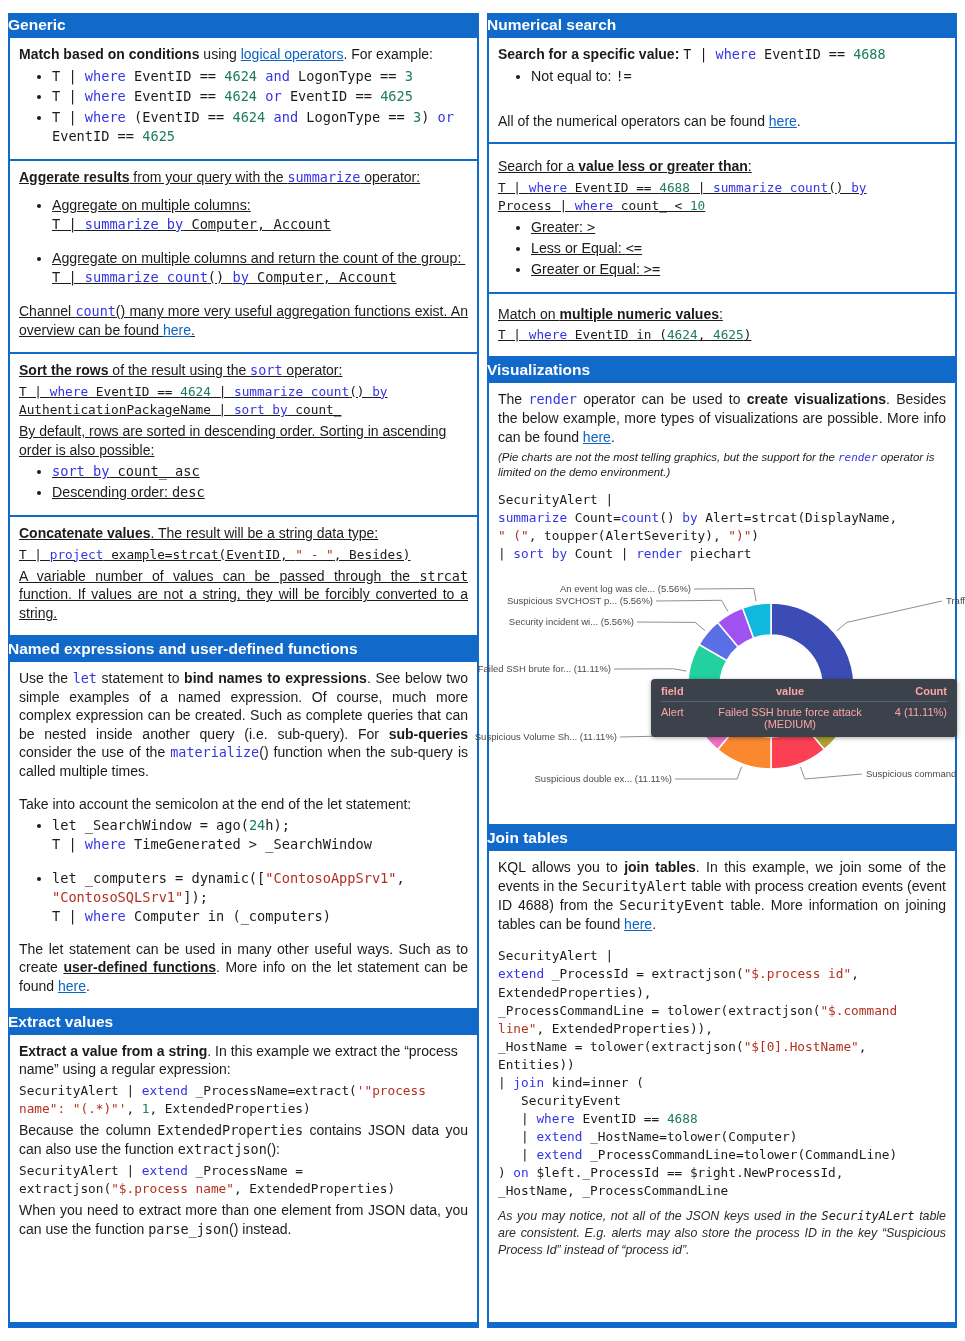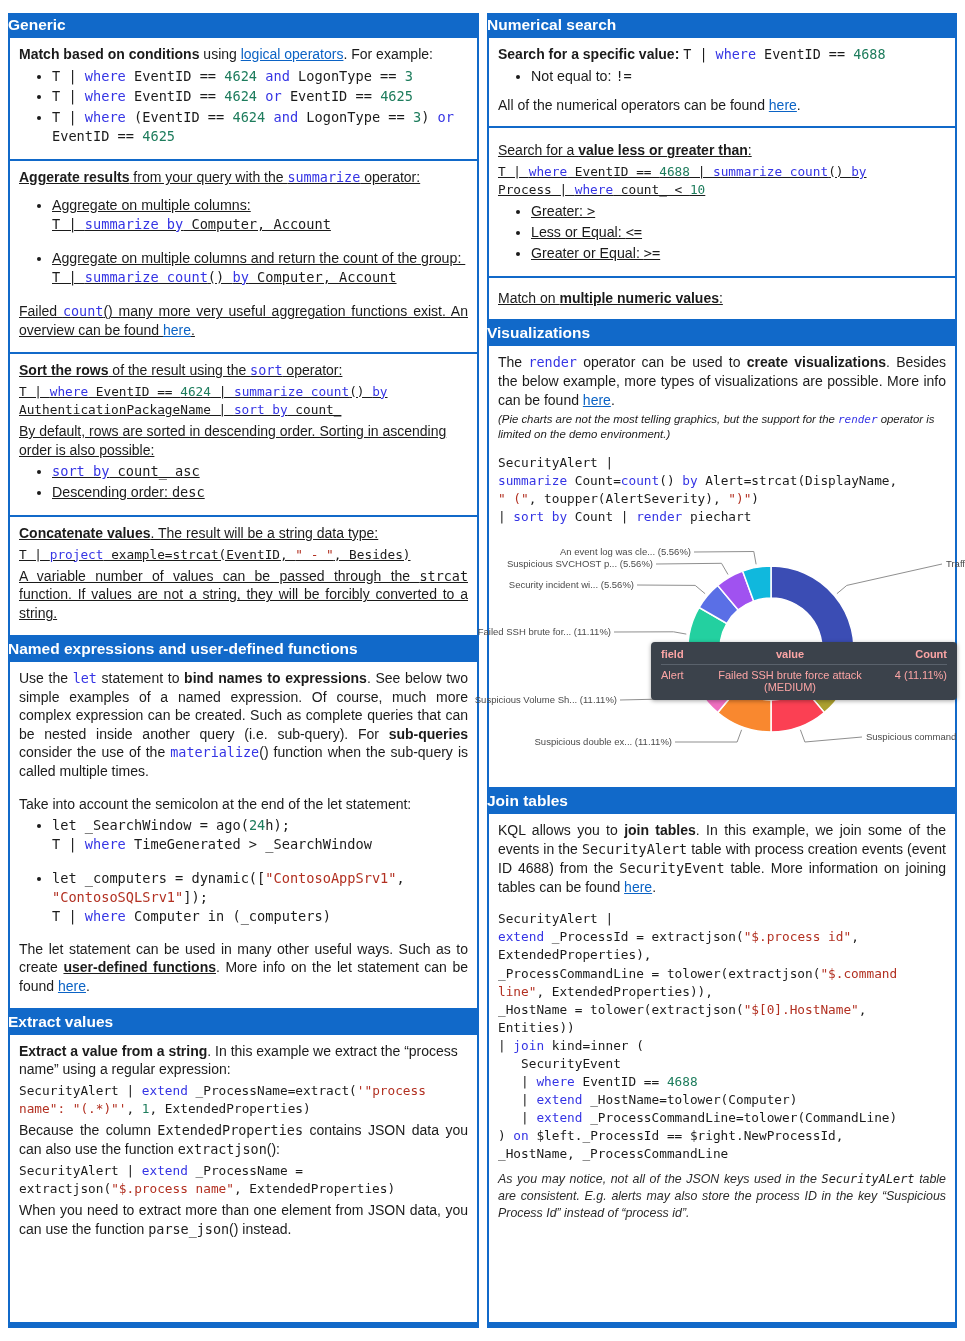--- a/index.html
+++ b/index.html
@@ -68,21 +68,21 @@
 EventID == </span><span class="tk-num">4625</span></li>
         </ul>
       </div>
       <div class="sub">
         <p class="p sp2"><span class="tk-b">Aggerate results</span><span> from your query with the </span><span class="tk-kw">summarize</span><span> operator:</span></p>
         <ul class="gapped">
           <li><span>Aggregate on multiple columns:
 </span><span class="tk-code">T | </span><span class="tk-kw">summarize by</span><span class="tk-code"> Computer, Account</span></li>
           <li><span>Aggregate on multiple columns and return the count of the group: </span><span class="tk-code">T | </span><span class="tk-kw">summarize count</span><span class="tk-code">() </span><span class="tk-kw">by</span><span class="tk-code"> Computer, Account</span></li>
         </ul>
-        <p class="p just" style="margin-top:16px"><span>Failed </span><span class="tk-kw">count</span><span>() many more very useful aggregation functions exist. An overview can be found </span><span class="tk-link">here</span><span>.</span></p>
+        <p class="p just" style="margin-top:16px"><span>Channel </span><span class="tk-kw">count</span><span>() many more very useful aggregation functions exist. An overview can be found </span><span class="tk-link">here</span><span>.</span></p>
       </div>
       <div class="sub">
         <p class="p"><span class="tk-b">Sort the rows</span><span> of the result using the </span><span class="tk-kw">sort</span><span> operator:</span></p>
         <div class="code sp"><span class="tk-code">T | </span><span class="tk-kw">where</span><span class="tk-code"> EventID == </span><span class="tk-num">4624</span><span class="tk-code"> | </span><span class="tk-kw">summarize count</span><span class="tk-code">() </span><span class="tk-kw">by</span><span class="tk-code">
 AuthenticationPackageName | </span><span class="tk-kw">sort by</span><span class="tk-code"> count_</span></div>
         <p class="p"><span>By default, rows are sorted in descending order. Sorting in ascending order is also possible:</span></p>
         <ul>
           <li><span class="tk-kw">sort by</span><span class="tk-code"> count_ asc</span></li>
           <li><span>Descending order: </span><span class="tk-code">desc</span></li>
         </ul>
@@ -125,34 +125,35 @@
   </div>
 
   <div class="col" id="col-right">
     <div class="hdr">Numerical search</div>
     <div class="panel">
       <div class="sub">
         <p class="p"><span class="tk-b">Search for a specific value:</span><span> </span><span class="tk-code">T | </span><span class="tk-kw">where</span><span class="tk-code"> EventID == </span><span class="tk-num">4688</span></p>
         <ul>
           <li><span>Not equal to: </span><span class="tk-code">!=</span></li>
         </ul>
-        <p class="p" style="margin-top:10px"><span>All of the numerical operators can be found </span><span class="tk-link">here</span><span>.</span></p>
+        <p class="p" style="margin-top:26px"><span>All of the numerical operators can be found </span><span class="tk-link">here</span><span>.</span></p>
       </div>
       <div class="sub">
         <p class="p" style="margin-top:6px"><span>Search for a </span><span class="tk-b">value less or greater than</span><span>:</span></p>
         <div class="code"><span class="tk-code">T | </span><span class="tk-kw">where</span><span class="tk-code"> EventID == </span><span class="tk-num">4688</span><span class="tk-code"> | </span><span class="tk-kw">summarize count</span><span class="tk-code">() </span><span class="tk-kw">by</span><span class="tk-code">
 Process | </span><span class="tk-kw">where</span><span class="tk-code"> count_ &lt; </span><span class="tk-num">10</span></div>
         <ul>
           <li><span>Greater: </span><span class="tk-code">&gt;</span></li>
           <li><span>Less or Equal: </span><span class="tk-code">&lt;=</span></li>
           <li><span>Greater or Equal: </span><span class="tk-code">&gt;=</span></li>
         </ul>
       </div>
       <div class="sub">
         <p class="p" style="margin-top:4px"><span>Match on </span><span class="tk-b">multiple numeric values</span><span>:</span></p>
+        <div class="code"><span class="tk-code">T | </span><span class="tk-kw">where</span><span class="tk-code"> EventID in (</span><span class="tk-num">4624</span><span class="tk-code">, </span><span class="tk-num">4625</span><span class="tk-code">)</span></div>
       </div>
     </div>
 
     <div class="hdr">Visualizations</div>
     <div class="panel">
       <div class="sub">
         <p class="p just"><span>The </span><span class="tk-kw">render</span><span> operator can be used to </span><span class="tk-b">create visualizations</span><span>. Besides the below example, more types of visualizations are possible. More info can be found </span><span class="tk-link">here</span><span>.</span></p>
         <p class="note-small sp"><span>(Pie charts are not the most telling graphics, but the support for the </span><span class="tk-kw">render</span><span> operator is limited on the demo environment.)</span></p>
         <div class="code" style="margin-top:12px"><span class="tk-code">SecurityAlert |
 </span><span class="tk-kw">summarize</span><span class="tk-code"> Count=</span><span class="tk-kw">count</span><span class="tk-code">() </span><span class="tk-kw">by</span><span class="tk-code"> Alert=strcat(DisplayName,

